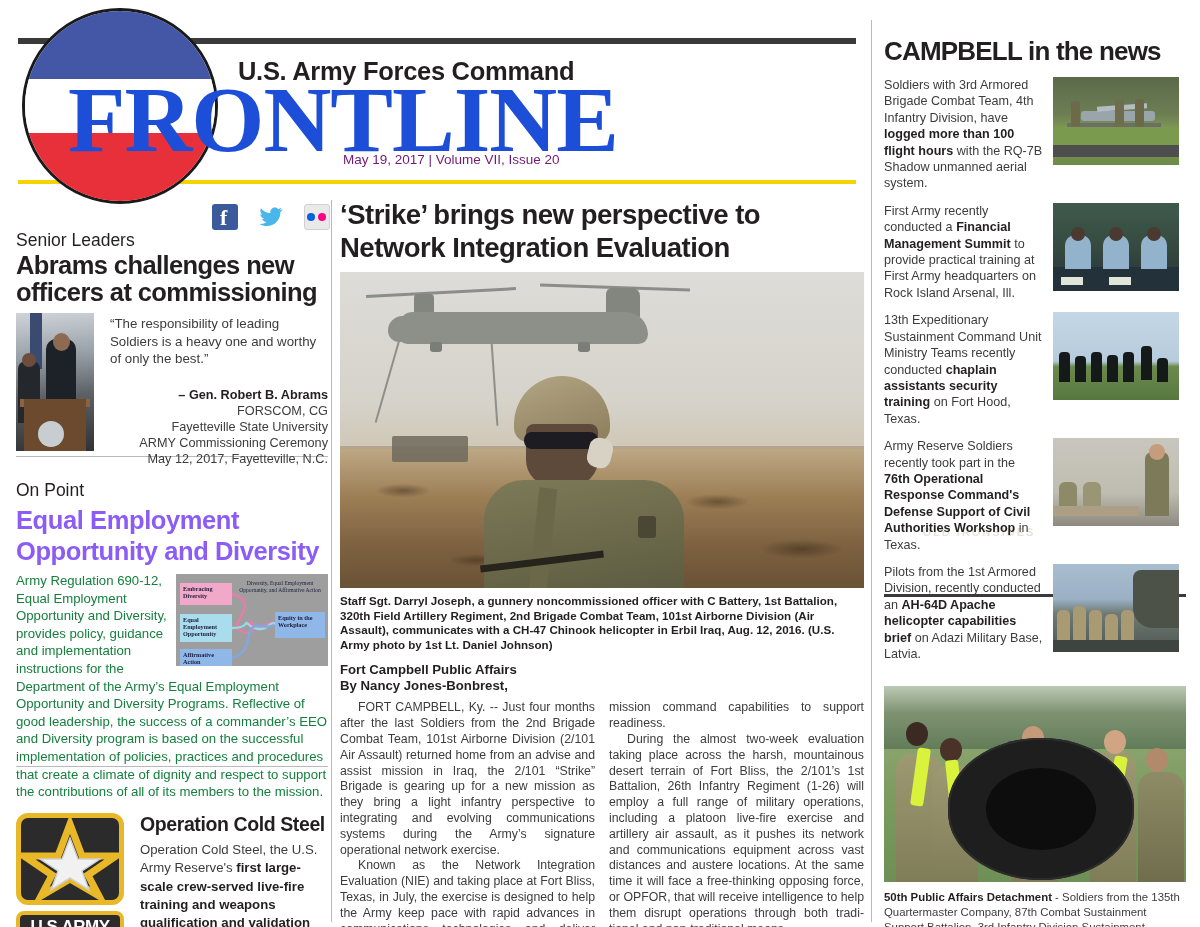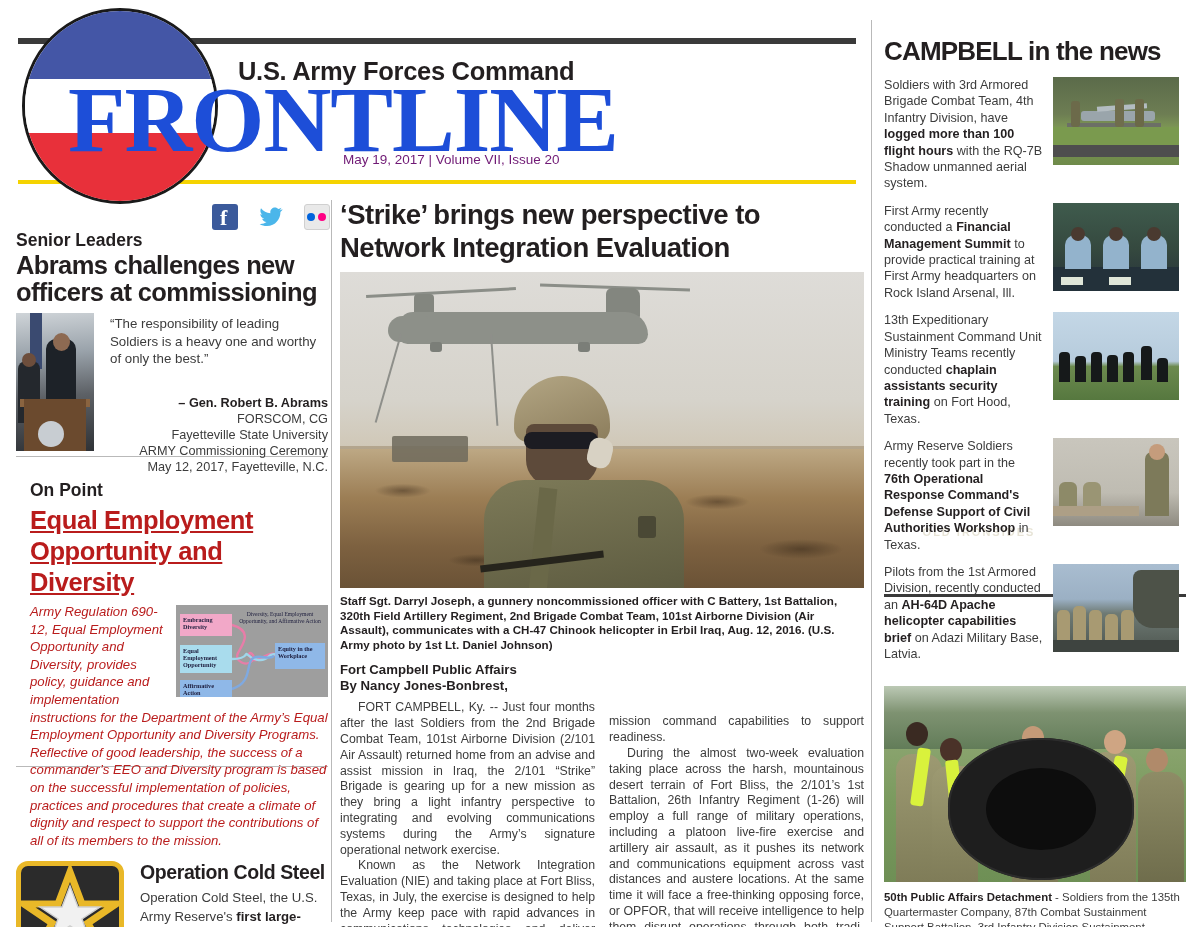--- a/index.html
+++ b/index.html
@@ -61,54 +61,54 @@
   .soc-fl .dotb { position:absolute; left:2px; top:8px; width:8px;height:8px;border-radius:50%;background:#0063dc; }
   .soc-fl .dotp { position:absolute; left:13px; top:8px; width:8px;height:8px;border-radius:50%;background:#ff0084; }
 
   
   .vrule { position:absolute; width:1px; background:#b9b9b9; }
   .hrule { position:absolute; height:1px; background:#b9b9b9; }
   .hrule-dark { position:absolute; height:3px; background:#3a3a3a; }
 
   
   .leftcol { position:absolute; left:16px; top:230px; width:312px; }
-  .kicker { font-size:17.5px; font-weight:bold; color:#231f20; line-height:21px; }
+  .kicker { font-size:17.5px; font-weight:normal; color:#231f20; line-height:21px; }
   .headline-l {
     font-size:25.5px; font-weight:bold; line-height:26.5px;
     letter-spacing:-0.6px; color:#231f20; margin-top:1px;
   }
   .headline-xl {
     font-size:25.5px; font-weight:bold; line-height:31px;
-    letter-spacing:-0.4px; color:#b91c1c; margin-top:4px;text-decoration:underline;
+    letter-spacing:-0.4px; color:#8b5cf6; margin-top:4px;
   }
   .quote-box { position:relative; margin-top:8px; height:145px; }
   .portrait {
     position:absolute; left:0; top:0; width:78px; height:138px;
     background:linear-gradient(175deg,#cfd4d8 0%,#9aa3ab 30%,#5d6166 60%,#2f3236 100%);
     overflow:hidden;
   }
   .portrait .pod { position:absolute; left:8px; bottom:0; width:62px; height:52px; background:#6b4a2e; }
   .portrait .pod2 { position:absolute; left:4px; bottom:44px; width:70px; height:8px; background:#8a6440; }
   .portrait .fig { position:absolute; left:30px; top:26px; width:30px; height:86px; background:#1d2228; border-radius:10px 10px 0 0; }
   .portrait .head { position:absolute; left:37px; top:20px; width:17px; height:18px; border-radius:50%; background:#8d6a52; }
   .portrait .fig2 { position:absolute; left:2px; top:48px; width:22px; height:62px; background:#24282d; border-radius:8px 8px 0 0;}
   .portrait .head2 { position:absolute; left:6px; top:40px; width:14px; height:14px; border-radius:50%; background:#6d4e3c; }
   .portrait .flag { position:absolute; left:14px; top:0px; width:12px; height:56px; background:#3a4a70; }
   .portrait .seal { position:absolute; left:22px; bottom:4px; width:26px;height:26px;border-radius:50%;background:#c8cdd2; }
   .quote-text {
     position:absolute; left:94px; top:2px; width:218px;
     font-size:13.3px; line-height:17.5px; color:#3c3c3c;
   }
   .attrib {
-    position:absolute; right:0; top:82px; width:230px; text-align:right;
+    position:absolute; right:0; top:74px; width:230px; text-align:right;
     font-size:12.7px; line-height:16px; color:#3c3c3c;
   }
   .attrib b { color:#231f20; }
 
-  .body-s { font-size:13.2px; line-height:17.6px; color:#b91c1c;font-style:italic; }
+  .body-s { font-size:13.2px; line-height:17.6px; color:#15803d; }
 
   .eeo-wrap { position:relative; margin-top:5px; }
   .eeo-img {
     float:right; width:152px; height:92px; margin:2px 0 3px 9px;
     background:#9e9e9e; position:relative; overflow:hidden;
   }
   .eeo-img .bx { position:absolute; font-family:"Liberation Serif", serif; font-weight:bold;
                  font-size:6.2px; line-height:7px; color:#1c1c3c; padding:2px 3px; }
   .eeo-img .bx-pink { left:4px; top:9px; width:52px; height:22px; background:#f2a8c8; }
   .eeo-img .bx-cyan { left:4px; top:40px; width:52px; height:28px; background:#a9dced; }
@@ -186,21 +186,21 @@
   .sd-rifle{ position:absolute; left:0px; top:182px; width:124px; height:7px; background:#26241c; transform:rotate(-7deg); }
 
   .photo-cap {
     margin-top:6px; width:524px; font-size:11.6px; line-height:14.6px;
     font-weight:bold; color:#231f20;
   }
   .byline { font-size:13.2px; font-weight:bold; line-height:16px; margin-top:10px; }
   .cols2 { display:flex; gap:14px; margin-top:6px; }
   .col2 { width:255px; font-size:12.3px; line-height:15.8px; color:#3c3c3c; text-align:justify; }
   .col2 p { text-indent:18px; margin:0; }
-  .col2 p.noindent { text-indent:0;margin-top:14px; }
+  .col2 p.noindent { text-indent:0; }
 
   
   .rightcol { position:absolute; left:884px; top:36px; width:302px; }
   .sec-title {
     font-size:26px; font-weight:bold; letter-spacing:-0.8px; color:#231f20;
     line-height:30px;
   }
   .sec-title-sm { font-size:19.5px; font-weight:bold; letter-spacing:-0.5px; line-height:24px; }
 
   .news-item { position:relative; display:flex; gap:9px; margin-top:11px; }
@@ -329,21 +329,21 @@
         <div class="attrib">
           <b>– Gen. Robert B. Abrams</b><br>
           <span>FORSCOM, CG</span><br>
           <span>Fayetteville State University</span><br>
           <span>ARMY Commissioning Ceremony</span><br>
           <span>May 12, 2017, Fayetteville, N.C.</span>
         </div>
       </div>
     </div>
 
-    <div style="margin-top:22px;margin-left:14px;">
+    <div style="margin-top:22px;">
       <div class="kicker">On Point</div>
       <div class="headline-xl">Equal Employment Opportunity and Diversity</div>
 
       <div class="eeo-wrap">
         <div class="eeo-img">
           <svg width="152" height="92" viewBox="0 0 152 92" aria-hidden="true">
             <path d="M56 20 C78 26, 66 40, 62 48 C58 56, 70 62, 76 56 C82 50, 70 44, 74 52 C80 62, 92 44, 100 50 C108 56, 94 50, 102 48 L100 46" fill="none" stroke="#e87da8" stroke-width="2.4"></path>
             <path d="M56 54 C74 54, 68 46, 72 50 C76 54, 86 58, 92 52 C98 46, 104 52, 100 50" fill="none" stroke="#9fd6ea" stroke-width="2.4"></path>
             <path d="M56 84 C76 78, 70 60, 76 54 C82 48, 92 56, 98 51" fill="none" stroke="#7fa9e0" stroke-width="2.4"></path>
           </svg>

